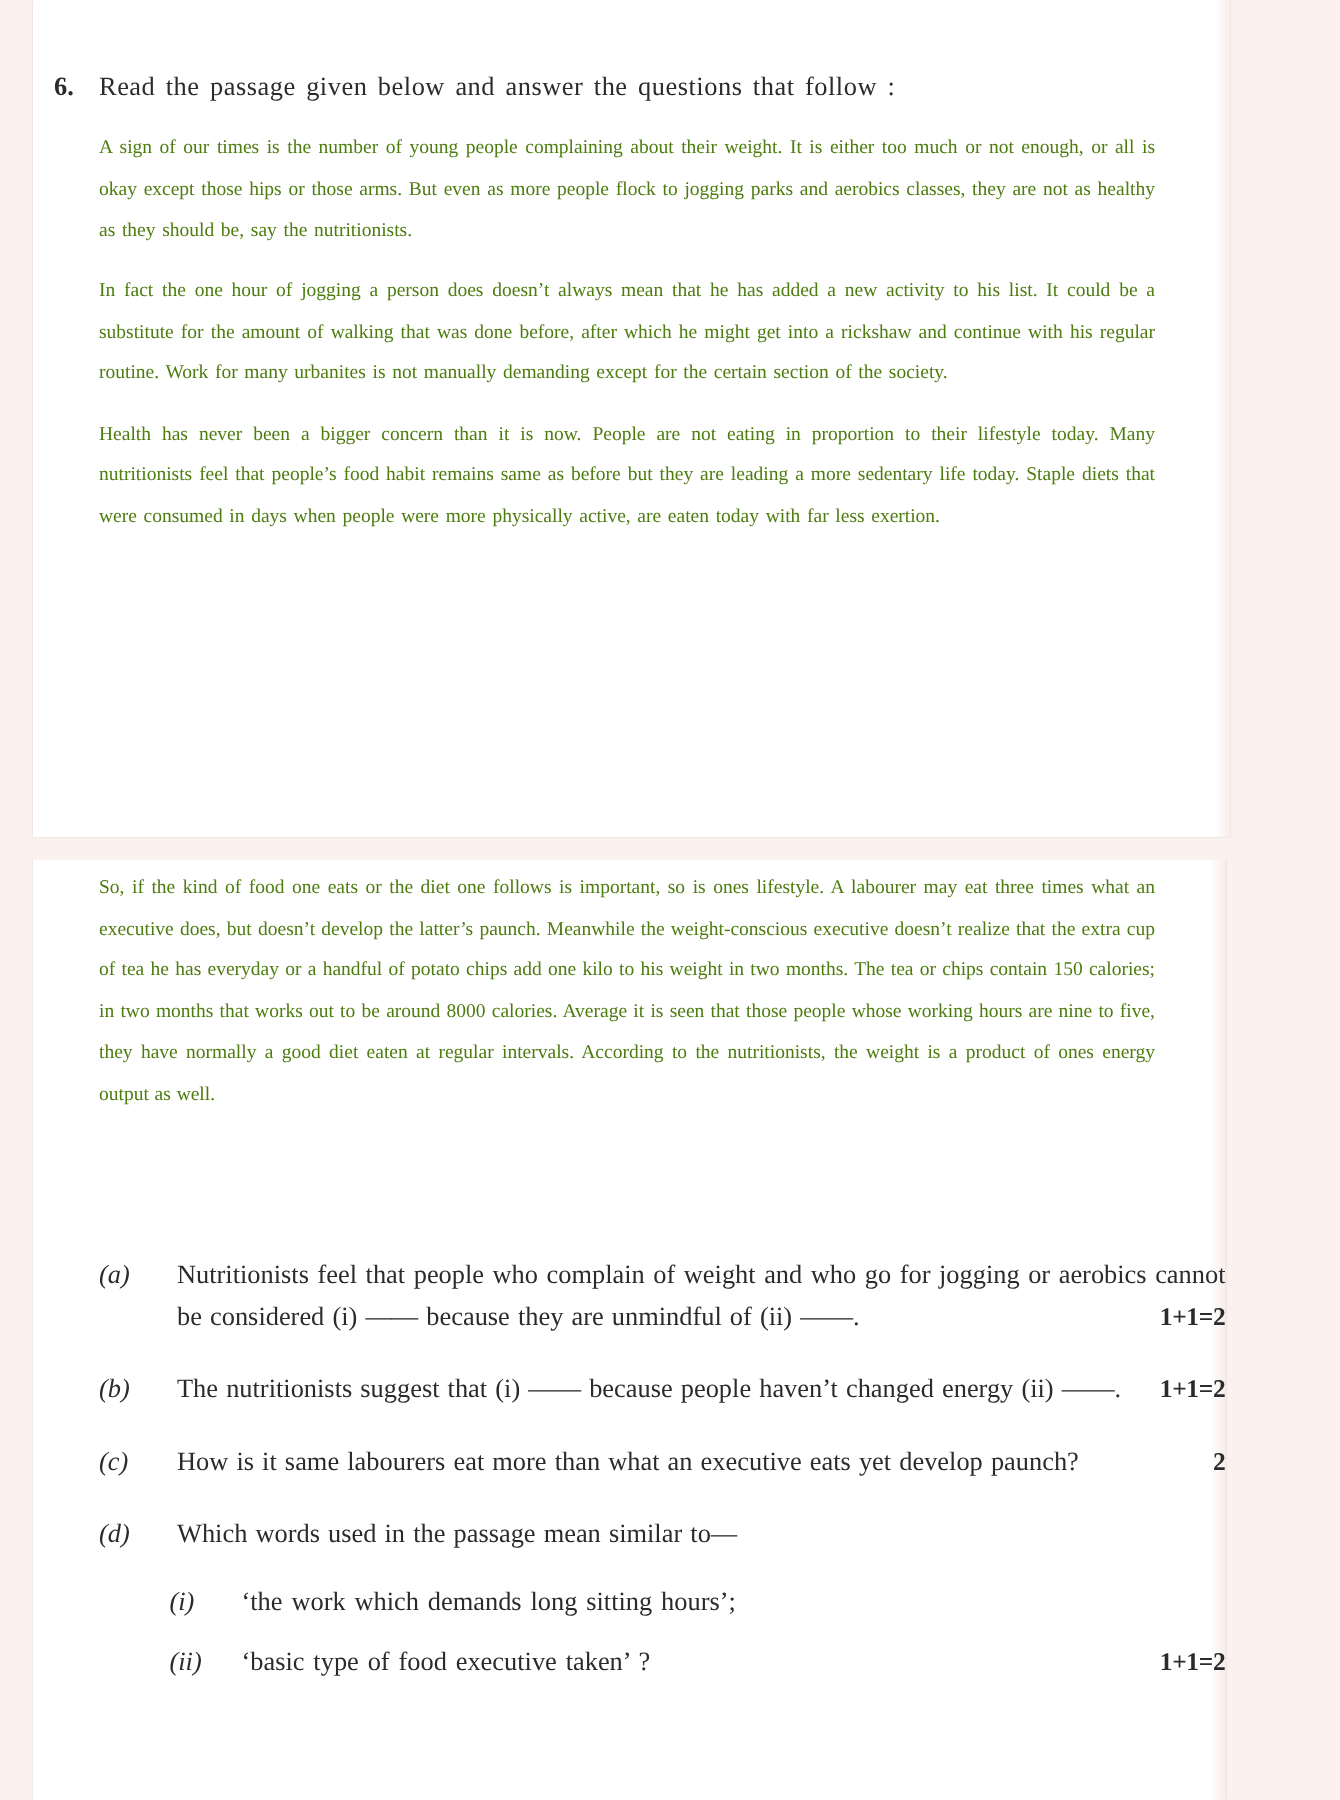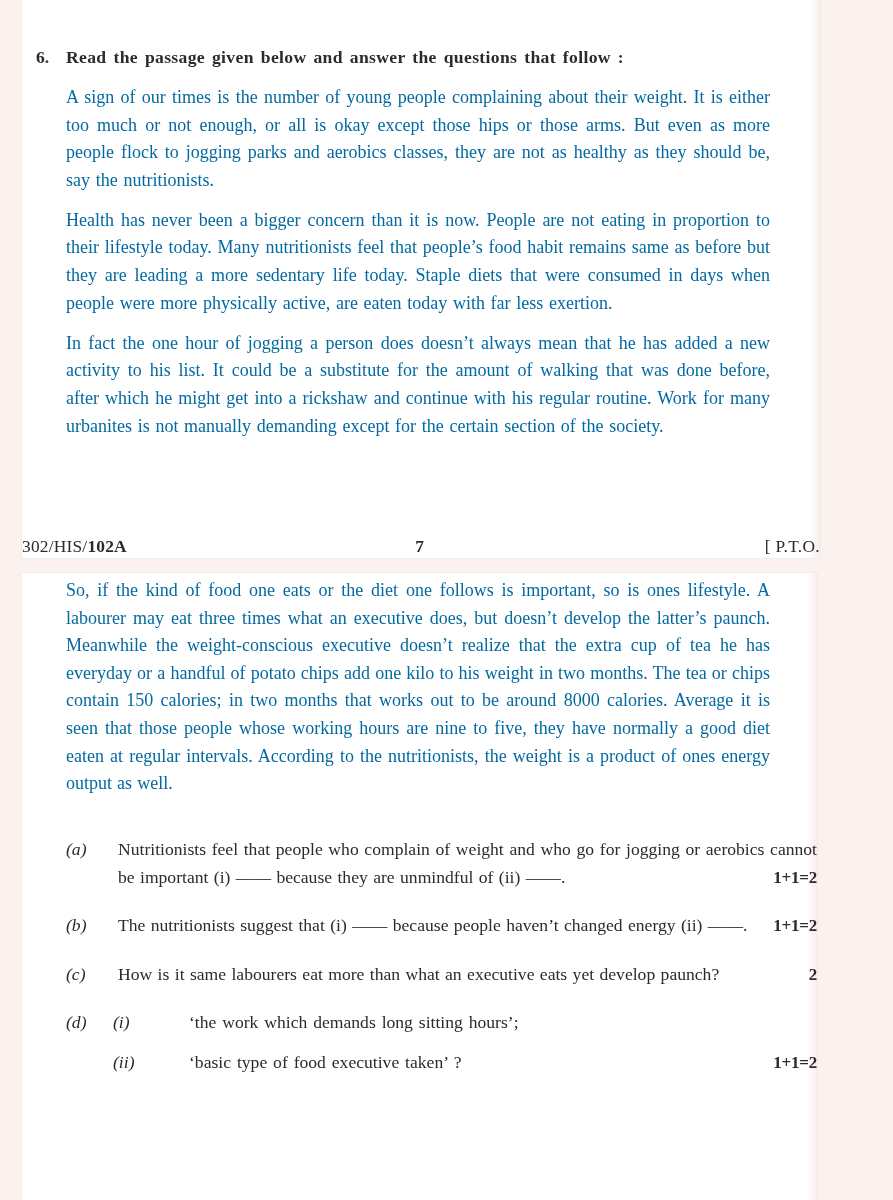--- a/index.html
+++ b/index.html
@@ -39,23 +39,23 @@
     top: 573px;
     width: 795px;
     height: 627px;
   }
 
   
   .block {
     position: absolute;
     text-align: justify;
     text-justify: inter-word;
-    font-size: 18px;
+    font-size: 13px;
     line-height: 27.6px;
-    color: #0369a1;
+    color: #4d7c0f;
   }
 
   .para {
     margin: 0;
     text-align: justify;
     text-align-last: left;
   }
 
   
   .q-head {
@@ -69,21 +69,20 @@
     align-items: baseline;
   }
   .q-num {
     font-weight: bold;
     width: 30px;
     flex: none;
   }
   .q-head-text {
     letter-spacing: 0.35px;
     word-spacing: 2.2px;
-    font-weight: bold;
   }
 
   
   .passage-1 {
     left: 66px;
     top: 84px;
     width: 704px;
   }
   .passage-1 .para { margin-bottom: 12.5px; word-spacing: 1.2px; }
 
@@ -176,21 +175,21 @@
     margin-bottom: 12px;
   }
   .subitem-label {
     position: absolute;
     left: 0;
     top: 0;
     width: 46px;
     font-style: italic;
   }
   .subitem-body {
-    margin-left: 76px;
+    margin-left: 48px;
     word-spacing: 1.5px;
   }
 
   
   .edge-shade {
     position: absolute;
     top: 0;
     right: 0;
     width: 10px;
     height: 100%;
@@ -207,60 +206,56 @@
     <div class="edge-shade"></div>
   </div>
 
   <div class="q-head">
     <span class="q-num">6.</span>
     <span class="q-head-text">Read the passage given below and answer the questions that follow :</span>
   </div>
 
   <div class="block passage-1">
     <p class="para">A sign of our times is the number of young people complaining about their weight. It is either too much or not enough, or all is okay except those hips or those arms. But even as more people flock to jogging parks and aerobics classes, they are not as healthy as they should be, say the nutritionists.</p>
+    <p class="para">In fact the one hour of jogging a person does doesn’t always mean that he has added a new activity to his list. It could be a substitute for the amount of walking that was done before, after which he might get into a rickshaw and continue with his regular routine. Work for many urbanites is not manually demanding except for the certain section of the society.</p>
     <p class="para">Health has never been a bigger concern than it is now. People are not eating in proportion to their lifestyle today. Many nutritionists feel that people’s food habit remains same as before but they are leading a more sedentary life today. Staple diets that were consumed in days when people were more physically active, are eaten today with far less exertion.</p>
-    <p class="para">In fact the one hour of jogging a person does doesn’t always mean that he has added a new activity to his list. It could be a substitute for the amount of walking that was done before, after which he might get into a rickshaw and continue with his regular routine. Work for many urbanites is not manually demanding except for the certain section of the society.</p>
-  </div>
-
-  <div class="footer">
-    <span class="footer-code"><span>302/HIS</span><span>/</span><b>102A</b></span>
-    <span class="footer-page">7</span>
-    <span class="footer-pto">[ P.T.O.</span>
-  </div>
+  </div>
+
 
   <div class="sheet sheet-bottom">
     <div class="edge-shade"></div>
   </div>
 
   <div class="block passage-2">
     <p class="para">So, if the kind of food one eats or the diet one follows is important, so is ones lifestyle. A labourer may eat three times what an executive does, but doesn’t develop the latter’s paunch. Meanwhile the weight-conscious executive doesn’t realize that the extra cup of tea he has everyday or a handful of potato chips add one kilo to his weight in two months. The tea or chips contain 150 calories; in two months that works out to be around 8000 calories. Average it is seen that those people whose working hours are nine to five, they have normally a good diet eaten at regular intervals. According to the nutritionists, the weight is a product of ones energy output as well.</p>
   </div>
 
   <div class="items">
 
     <div class="item">
       <span class="item-label">(a)</span>
-      <div class="item-body">Nutritionists feel that people who complain of weight and who go for jogging or aerobics cannot be important (i) —— because they are unmindful of (ii) ——.</div>
+      <div class="item-body">Nutritionists feel that people who complain of weight and who go for jogging or aerobics cannot be considered (i) —— because they are unmindful of (ii) ——.</div>
       <span class="marks" style="bottom:0;">1+1=2</span>
     </div>
 
     <div class="item">
       <span class="item-label">(b)</span>
       <div class="item-body">The nutritionists suggest that (i) —— because people haven’t changed energy (ii) ——.</div>
       <span class="marks" style="bottom:0;">1+1=2</span>
     </div>
 
     <div class="item">
       <span class="item-label">(c)</span>
       <div class="item-body">How is it same labourers eat more than what an executive eats yet develop paunch?</div>
       <span class="marks" style="bottom:0;">2</span>
     </div>
 
     <div class="item">
       <span class="item-label">(d)</span>
+      <div class="item-body">Which words used in the passage mean similar to—</div>
 
       <div class="subitems">
         <div class="subitem">
           <span class="subitem-label">(i)</span>
           <div class="subitem-body">‘the work which demands long sitting hours’;</div>
         </div>
         <div class="subitem">
           <span class="subitem-label">(ii)</span>
           <div class="subitem-body">‘basic type of food executive taken’ ?</div>
           <span class="marks" style="top:0;">1+1=2</span>

